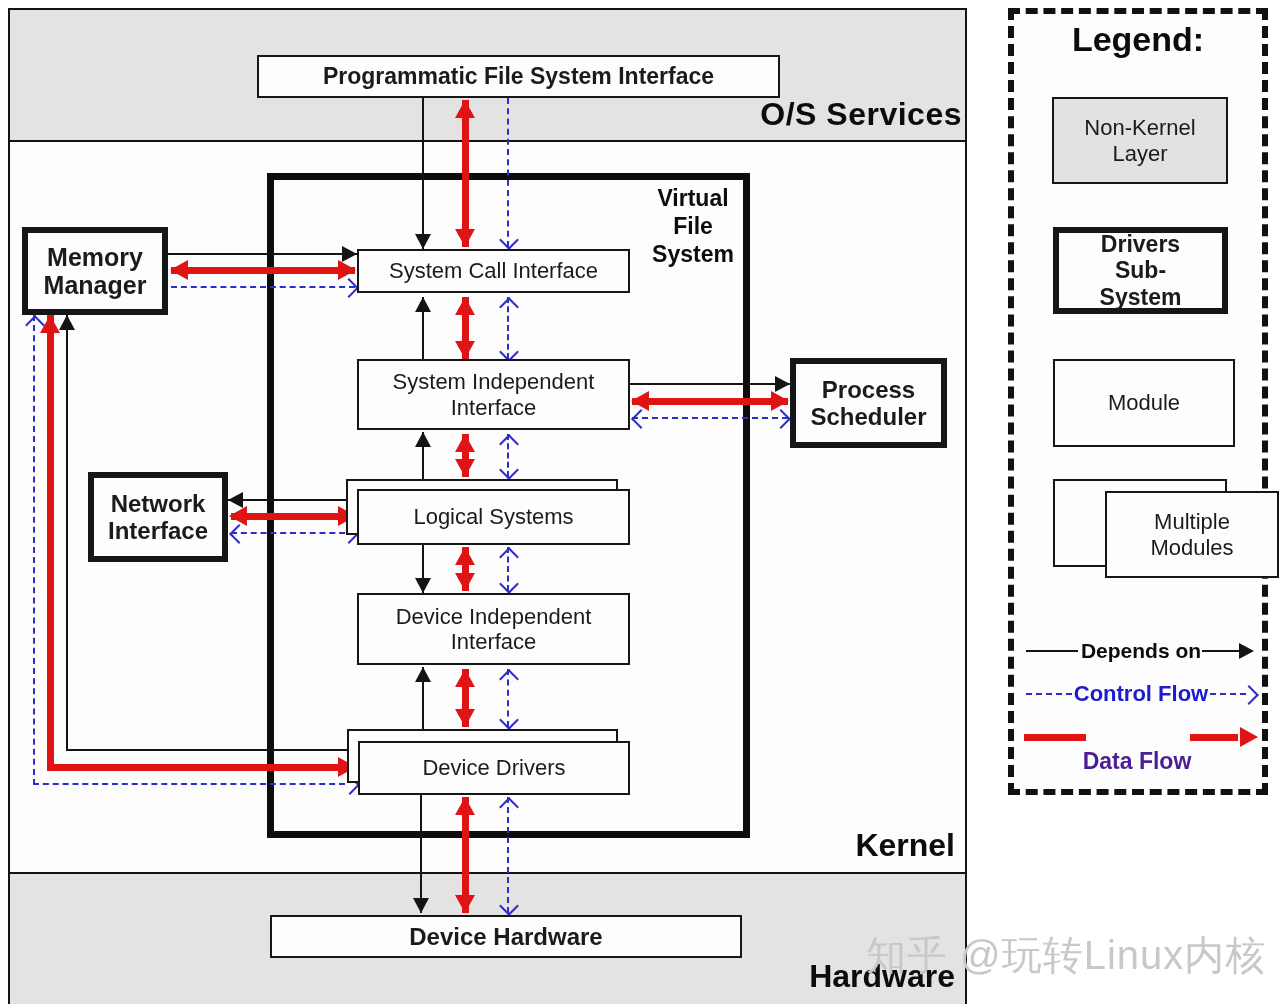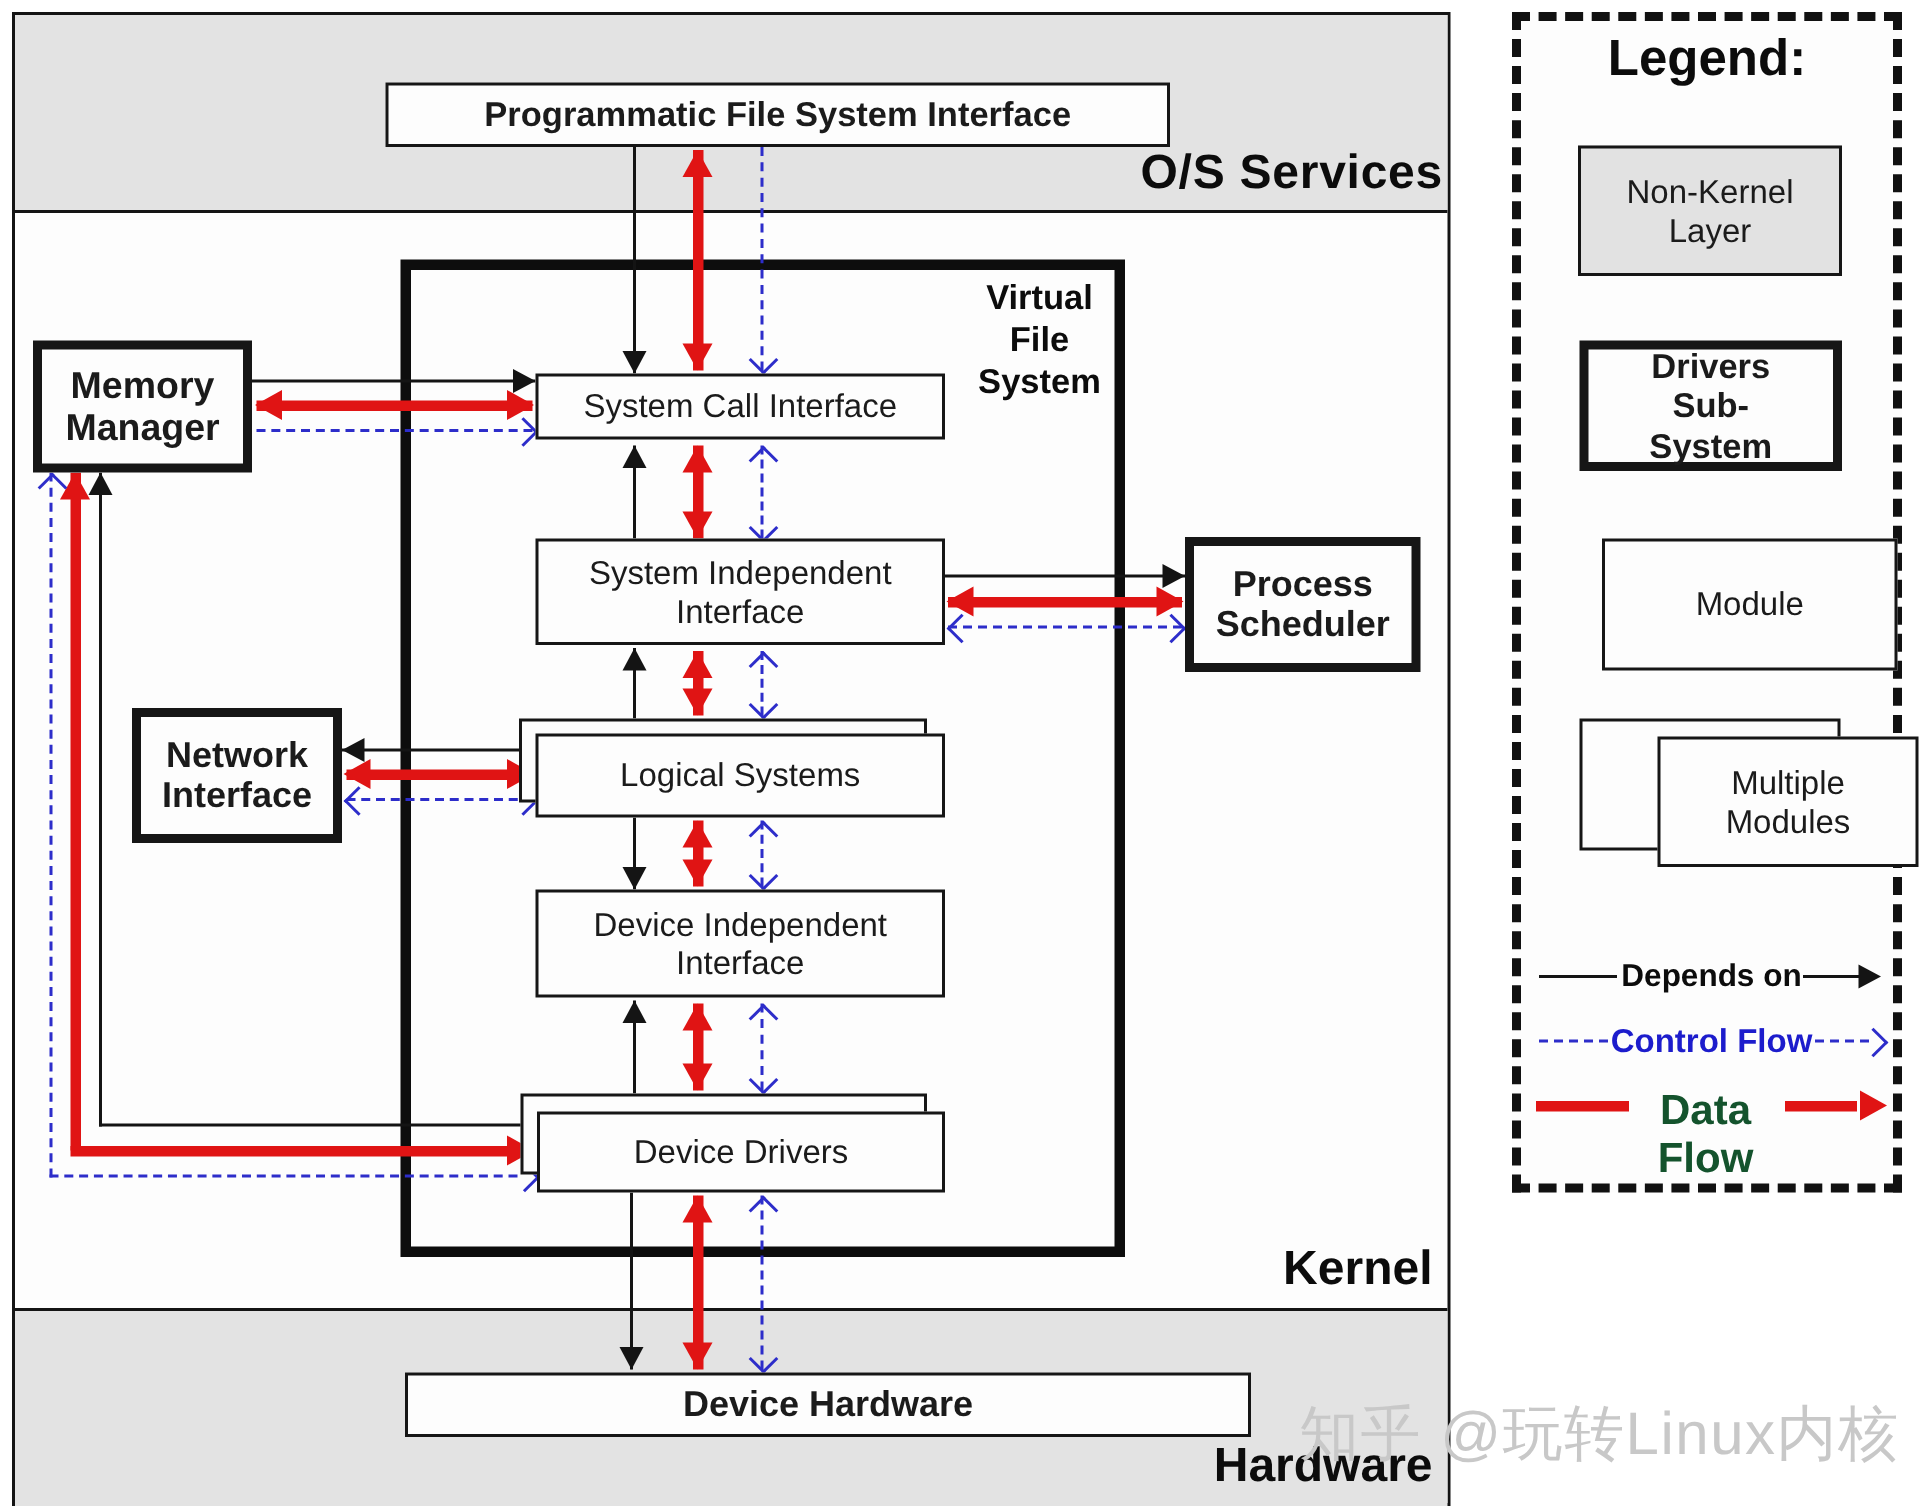--- a/index.html
+++ b/index.html
@@ -142,36 +142,36 @@
 
   <div class="box" style="left:347px;top:729px;width:271px;height:54px;"></div>
   <div class="box" style="left:358px;top:741px;width:272px;height:54px;font-size:22px;">Device Drivers</div>
 
   <div class="box thick" style="left:22px;top:227px;width:146px;height:88px;font-size:25px;">Memory Manager</div>
 
   <div class="box thick" style="left:88px;top:472px;width:140px;height:90px;font-size:24px;">Network Interface</div>
 
   <div class="box thick" style="left:790px;top:358px;width:157px;height:90px;font-size:24px;">Process Scheduler</div>
 
-  <div class="box" style="left:270px;top:915px;width:564px;height:43px;font-weight:bold;font-size:24px;">Device Hardware</div>
+  <div class="box" style="left:270px;top:915px;width:472px;height:43px;font-weight:bold;font-size:24px;">Device Hardware</div>
 
   <div class="lbl" style="left:640px;top:96px;width:322px;text-align:right;font-size:32px;letter-spacing:0.5px;">O/S Services</div>
   <div class="lbl" style="left:640px;top:958px;width:315px;text-align:right;font-size:32px;">Hardware</div>
   <div class="lbl" style="left:640px;top:827px;width:315px;text-align:right;font-size:32px;">Kernel</div>
 
   <div id="legend-panel"></div>
   <div class="lbl" style="left:1008px;top:20px;width:260px;text-align:center;font-size:34px;">Legend:</div>
 
   <div class="box graybox" style="left:1052px;top:97px;width:176px;height:87px;font-size:22px;padding:0 24px;">Non-Kernel Layer</div>
 
   <div class="box thick" style="left:1053px;top:227px;width:175px;height:87px;font-size:23px;padding:0 16px;">Drivers Sub-System</div>
 
-  <div class="box" style="left:1053px;top:359px;width:197px;height:88px;font-size:22px;margin-left:15px;">Module</div>
+  <div class="box" style="left:1053px;top:359px;width:182px;height:88px;font-size:22px;">Module</div>
 
   <div class="box" style="left:1053px;top:479px;width:174px;height:88px;"></div>
   <div class="box" style="left:1065px;top:491px;width:174px;height:87px;font-size:22px;padding:0 34px;margin-left:40px;">Multiple Modules</div>
 
   <div class="lbl" style="left:1076px;top:639px;width:130px;text-align:center;font-size:21px;">Depends on</div>
   <div class="lbl" style="left:1068px;top:681px;width:146px;text-align:center;font-size:22px;color:#1c1ccc;">Control Flow</div>
-  <div class="lbl" style="left:1082px;top:724px;width:110px;text-align:center;font-size:28px;color:#14532d;">Data Flow</div>
+  <div class="lbl" style="left:1082px;top:748px;width:110px;text-align:center;font-size:23px;color:#4c1d95;">Data Flow</div>
 
   <div id="watermark">知乎 @玩转Linux内核</div>
 </div>
 
 </body></html>

